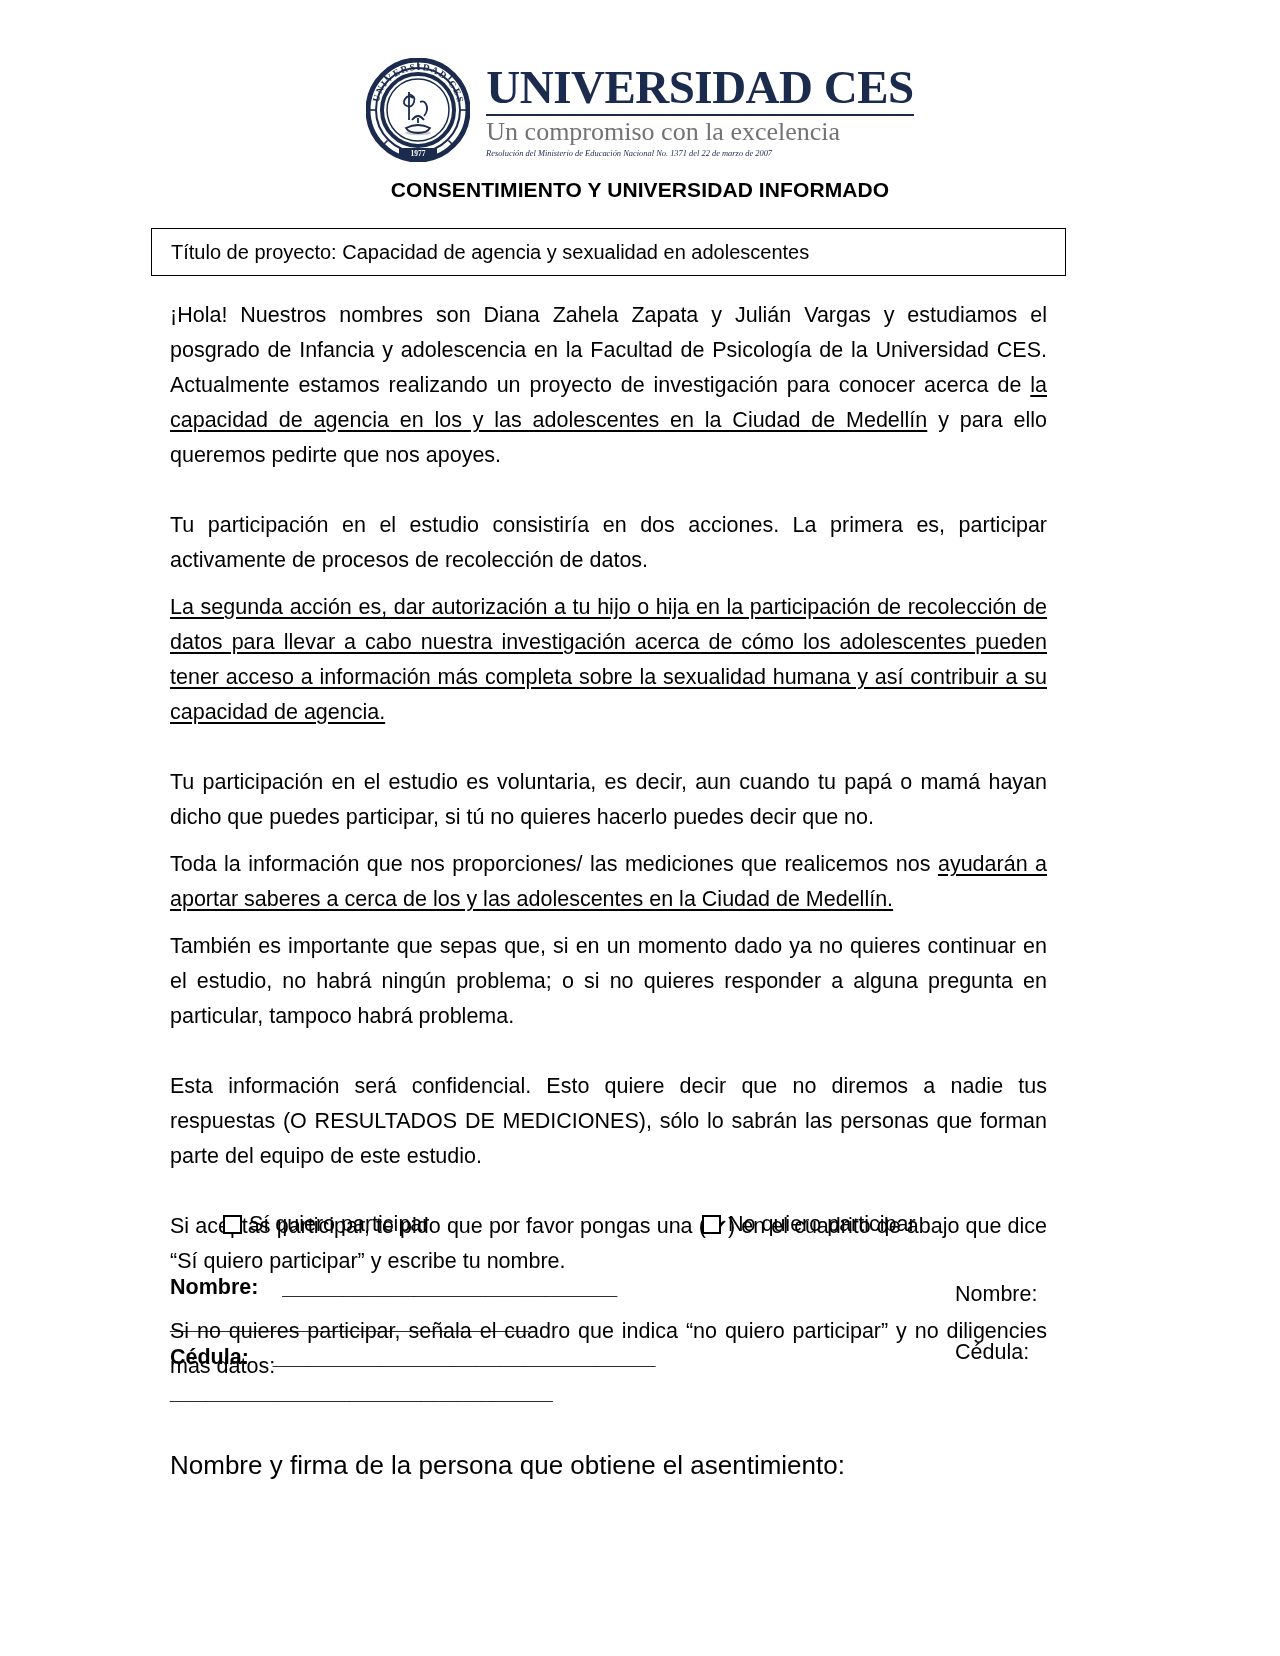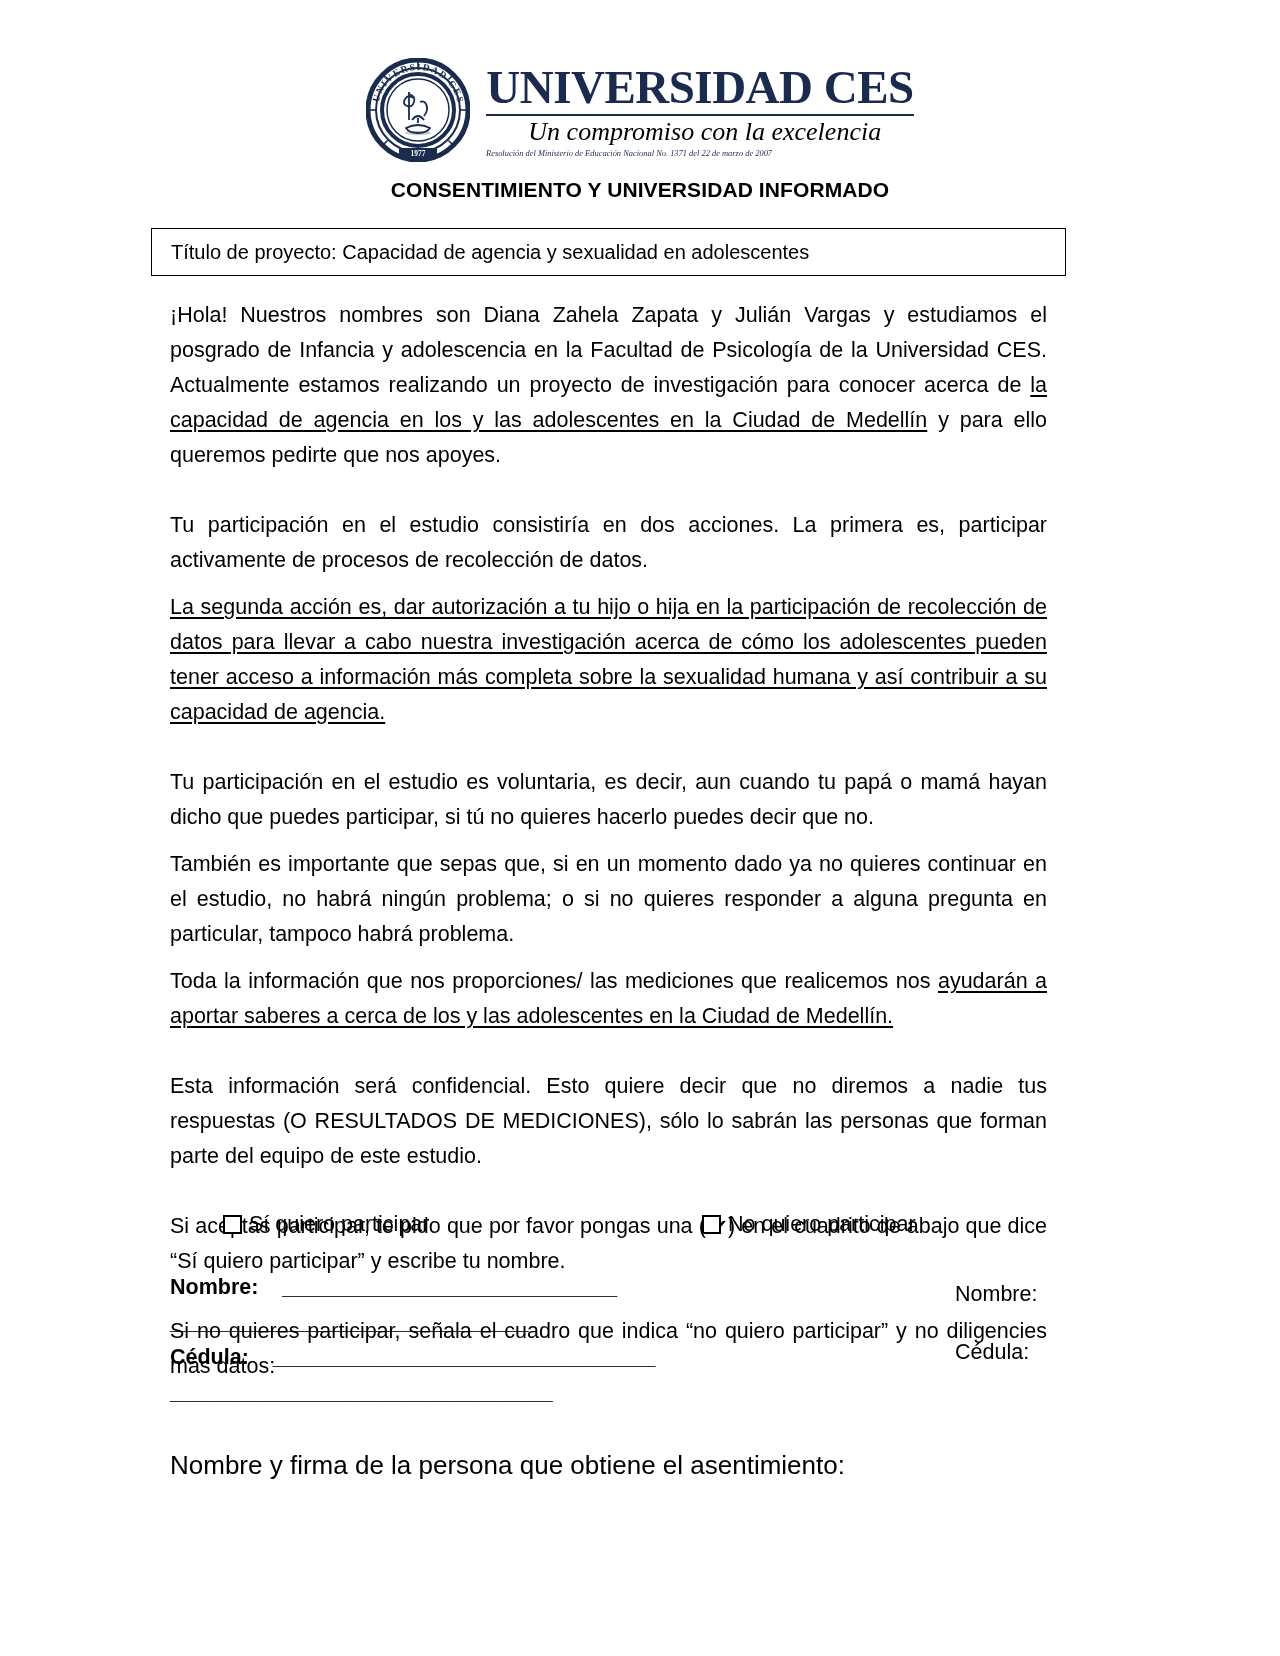--- a/index.html
+++ b/index.html
@@ -61,26 +61,24 @@
     white-space: nowrap;
   }
   .wordmark-rule {
     width: 100%;
     height: 2px;
     background: #1b2b4d;
     margin: 3px 0 2px 0;
   }
   .wordmark-sub {
     font-family: "Liberation Serif", serif;
-    font-style: italic;
     font-size: 26px;
     line-height: 1.05;
-    color: #000000;
+    color: #737373;
     white-space: nowrap;
-    margin-left: 42px;
   }
   .wordmark-fine {
     font-family: "Liberation Serif", serif;
     font-style: italic;
     font-size: 8.5px;
     line-height: 1.2;
     color: #1b2b4d;
     white-space: nowrap;
     margin-top: 3px;
     transform: scaleX(0.99);
@@ -276,22 +274,22 @@
     <p class="para"><span>¡Hola! Nuestros nombres son Diana Zahela Zapata y Julián Vargas y estudiamos el posgrado de Infancia y adolescencia en la Facultad de Psicología de la Universidad CES. Actualmente estamos realizando un proyecto de investigación para conocer acerca de </span><span class="u">la capacidad de agencia en los y las adolescentes en la Ciudad de Medellín</span><span> y para ello queremos pedirte que nos apoyes.</span></p>
 
     <div class="gap"></div>
 
     <p class="para"><span>Tu participación en el estudio consistiría en dos acciones. La primera es, participar activamente de procesos de recolección de datos.</span></p>
     <p class="para"><span class="u">La segunda acción es, dar autorización a tu hijo o hija en la participación de recolección de datos para llevar a cabo nuestra investigación acerca de cómo los adolescentes pueden tener acceso a información más completa sobre la sexualidad humana y así contribuir a su capacidad de agencia.</span></p>
 
     <div class="gap"></div>
 
     <p class="para"><span>Tu participación en el estudio es voluntaria, es decir, aun cuando tu papá o mamá hayan dicho que puedes participar, si tú no quieres hacerlo puedes decir que no.</span></p>
+    <p class="para"><span>Toda la información que nos proporciones/ las mediciones que realicemos nos </span><span class="u">ayudarán a aportar saberes a cerca de los y las adolescentes en la Ciudad de Medellín.</span></p>
     <p class="para"><span>También es importante que sepas que, si en un momento dado ya no quieres continuar en el estudio, no habrá ningún problema; o si no quieres responder a alguna pregunta en particular, tampoco habrá problema.</span></p>
-    <p class="para"><span>Toda la información que nos proporciones/ las mediciones que realicemos nos </span><span class="u">ayudarán a aportar saberes a cerca de los y las adolescentes en la Ciudad de Medellín.</span></p>
 
     <div class="gap"></div>
 
     <p class="para">Esta información será confidencial. Esto quiere decir que no diremos a nadie tus respuestas (O RESULTADOS DE MEDICIONES), sólo lo sabrán las personas que forman parte del equipo de este estudio.</p>
 
     <div class="gap"></div>
 
     <p class="para"><span>Si aceptas participar, te pido que por favor pongas una ( </span><span class="check-glyph">✔</span><span>) en el cuadrito de abajo que dice “Sí quiero participar” y escribe tu nombre.</span></p>
 
     <div class="gap"></div>

